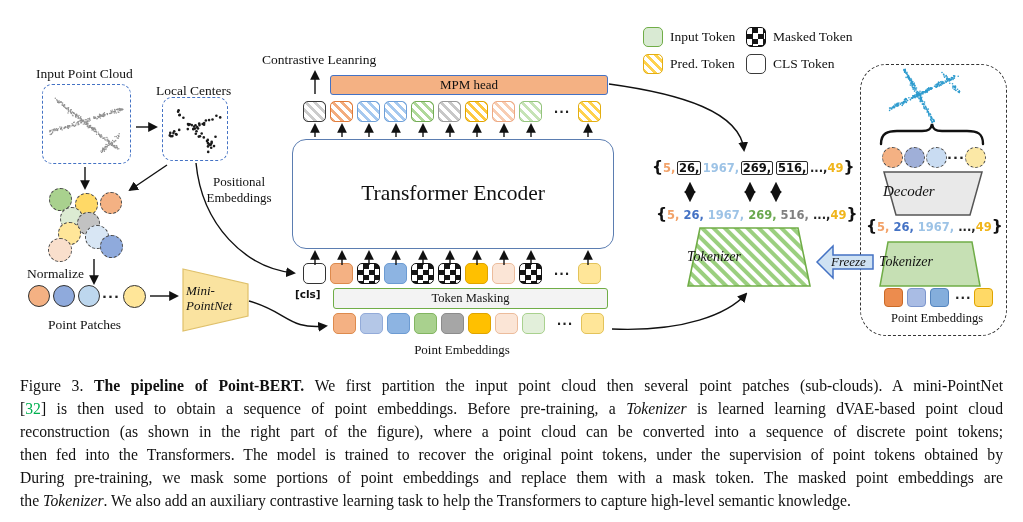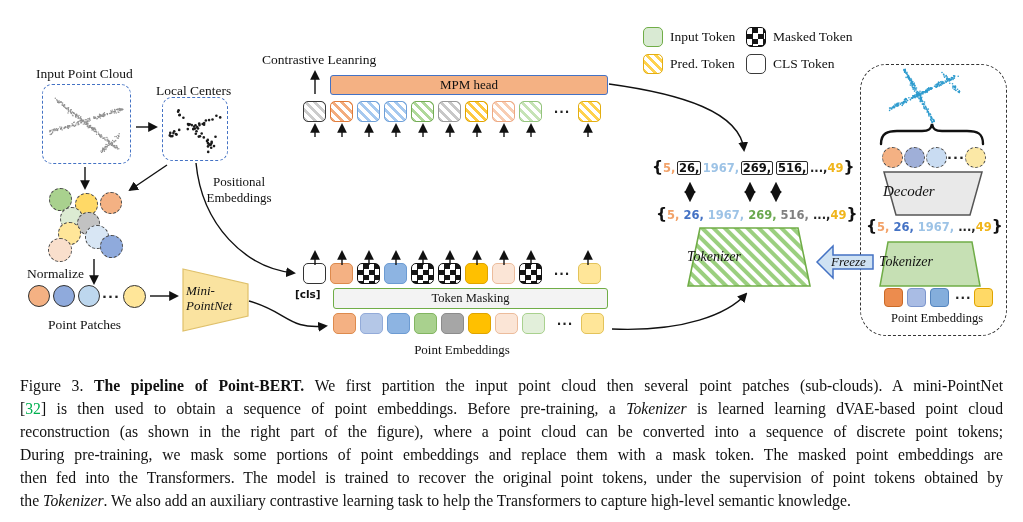--- a/index.html
+++ b/index.html
@@ -621,20 +621,21 @@
         <span class="tok" style="border: 1.4px solid rgb(111, 160, 216); background: repeating-linear-gradient(45deg, rgb(166, 201, 239) 0px, rgb(166, 201, 239) 3px, rgb(255, 255, 255) 3px, rgb(255, 255, 255) 6.5px);"></span>
         <span class="tok" style="border: 1.4px solid rgb(116, 172, 85); background: repeating-linear-gradient(45deg, rgb(175, 216, 154) 0px, rgb(175, 216, 154) 3px, rgb(255, 255, 255) 3px, rgb(255, 255, 255) 6.5px);"></span>
         <span class="tok" style="border: 1.4px solid rgb(153, 153, 153); background: repeating-linear-gradient(45deg, rgb(200, 200, 200) 0px, rgb(200, 200, 200) 3px, rgb(255, 255, 255) 3px, rgb(255, 255, 255) 6.5px);"></span>
         <span class="tok" style="border: 1.4px solid rgb(223, 164, 0); background: repeating-linear-gradient(45deg, rgb(255, 201, 64) 0px, rgb(255, 201, 64) 3px, rgb(255, 255, 255) 3px, rgb(255, 255, 255) 6.5px);"></span>
         <span class="tok" style="border: 1.4px solid rgb(237, 169, 131); background: repeating-linear-gradient(45deg, rgb(248, 205, 178) 0px, rgb(248, 205, 178) 3px, rgb(255, 255, 255) 3px, rgb(255, 255, 255) 6.5px);"></span>
         <span class="tok" style="border: 1.4px solid rgb(148, 196, 125); background: repeating-linear-gradient(45deg, rgb(198, 227, 182) 0px, rgb(198, 227, 182) 3px, rgb(255, 255, 255) 3px, rgb(255, 255, 255) 6.5px);"></span>
         <span class="dots">···</span>
         <span class="tok" style="border: 1.4px solid rgb(227, 174, 18); background: repeating-linear-gradient(45deg, rgb(255, 210, 77) 0px, rgb(255, 210, 77) 3px, rgb(255, 255, 255) 3px, rgb(255, 255, 255) 6.5px);"></span>
       </div>
 
+    <div class="abs bigbox" style="left:292px;top:139px;width:322px;height:110px;border:1.6px solid #5B7DB1;border-radius:14px;text-align:center;font-size:21.5px;line-height:106px">Transformer Encoder</div>
 
     <div class="tok-row" style="left:303px;top:263px">
         <span class="tok" style="border: 1.4px solid rgb(51, 51, 51); background: rgb(255, 255, 255);"></span>
         <span class="tok" style="border: 1.4px solid rgb(221, 138, 77); background: rgb(244, 177, 131);"></span>
         <span class="tok mask" style="border: 1.4px solid rgb(17, 17, 17);"></span>
         <span class="tok" style="border: 1.4px solid rgb(108, 155, 210); background: rgb(141, 180, 226);"></span>
         <span class="tok mask" style="border: 1.4px solid rgb(17, 17, 17);"></span>
         <span class="tok mask" style="border: 1.4px solid rgb(17, 17, 17);"></span>
         <span class="tok" style="border: 1.4px solid rgb(223, 164, 0); background: rgb(255, 192, 0);"></span>
         <span class="tok" style="border: 1.4px solid rgb(236, 188, 156); background: rgb(251, 229, 214);"></span>
@@ -1126,17 +1127,17 @@
         <span class="dots">···</span>
         <span class="tok" style="border: 1.4px solid rgb(223, 164, 0); background: rgb(255, 217, 102);"></span>
       </div>
     <div class="abs lbl center" style="left:882px;top:311px;width:110px;font-size:12.5px">Point Embeddings</div>
   </div>
 
   <div id="caption">
       <div class="cap-line"><span>Figure 3.  </span><span class="b">The pipeline of Point-BERT.</span><span> We first partition the input point cloud then several point patches (sub-clouds).  A mini-PointNet</span></div>
       <div class="cap-line"><span>[</span><span class="g">32</span><span>] is then used to obtain a sequence of point embeddings.  Before pre-training, a </span><span class="i">Tokenizer</span><span> is learned learning dVAE-based point cloud</span></div>
       <div class="cap-line"><span>reconstruction (as shown in the right part of the figure), where a point cloud can be converted into a sequence of discrete point tokens;</span></div>
+      <div class="cap-line"><span>then fed into the Transformers. The model is trained to recover the original point tokens, under the supervision of point tokens obtained by</span></div>
       <div class="cap-line"><span>During pre-training, we mask some portions of point embeddings and replace them with a mask token. The masked point embeddings are</span></div>
-      <div class="cap-line"><span>then fed into the Transformers. The model is trained to recover the original point tokens, under the supervision of point tokens obtained by</span></div>
       <div class="cap-line last"><span>the </span><span class="i">Tokenizer</span><span>. We also add an auxiliary contrastive learning task to help the Transformers to capture high-level semantic knowledge.</span></div>
     </div>
 </div>
 
 </body></html>

